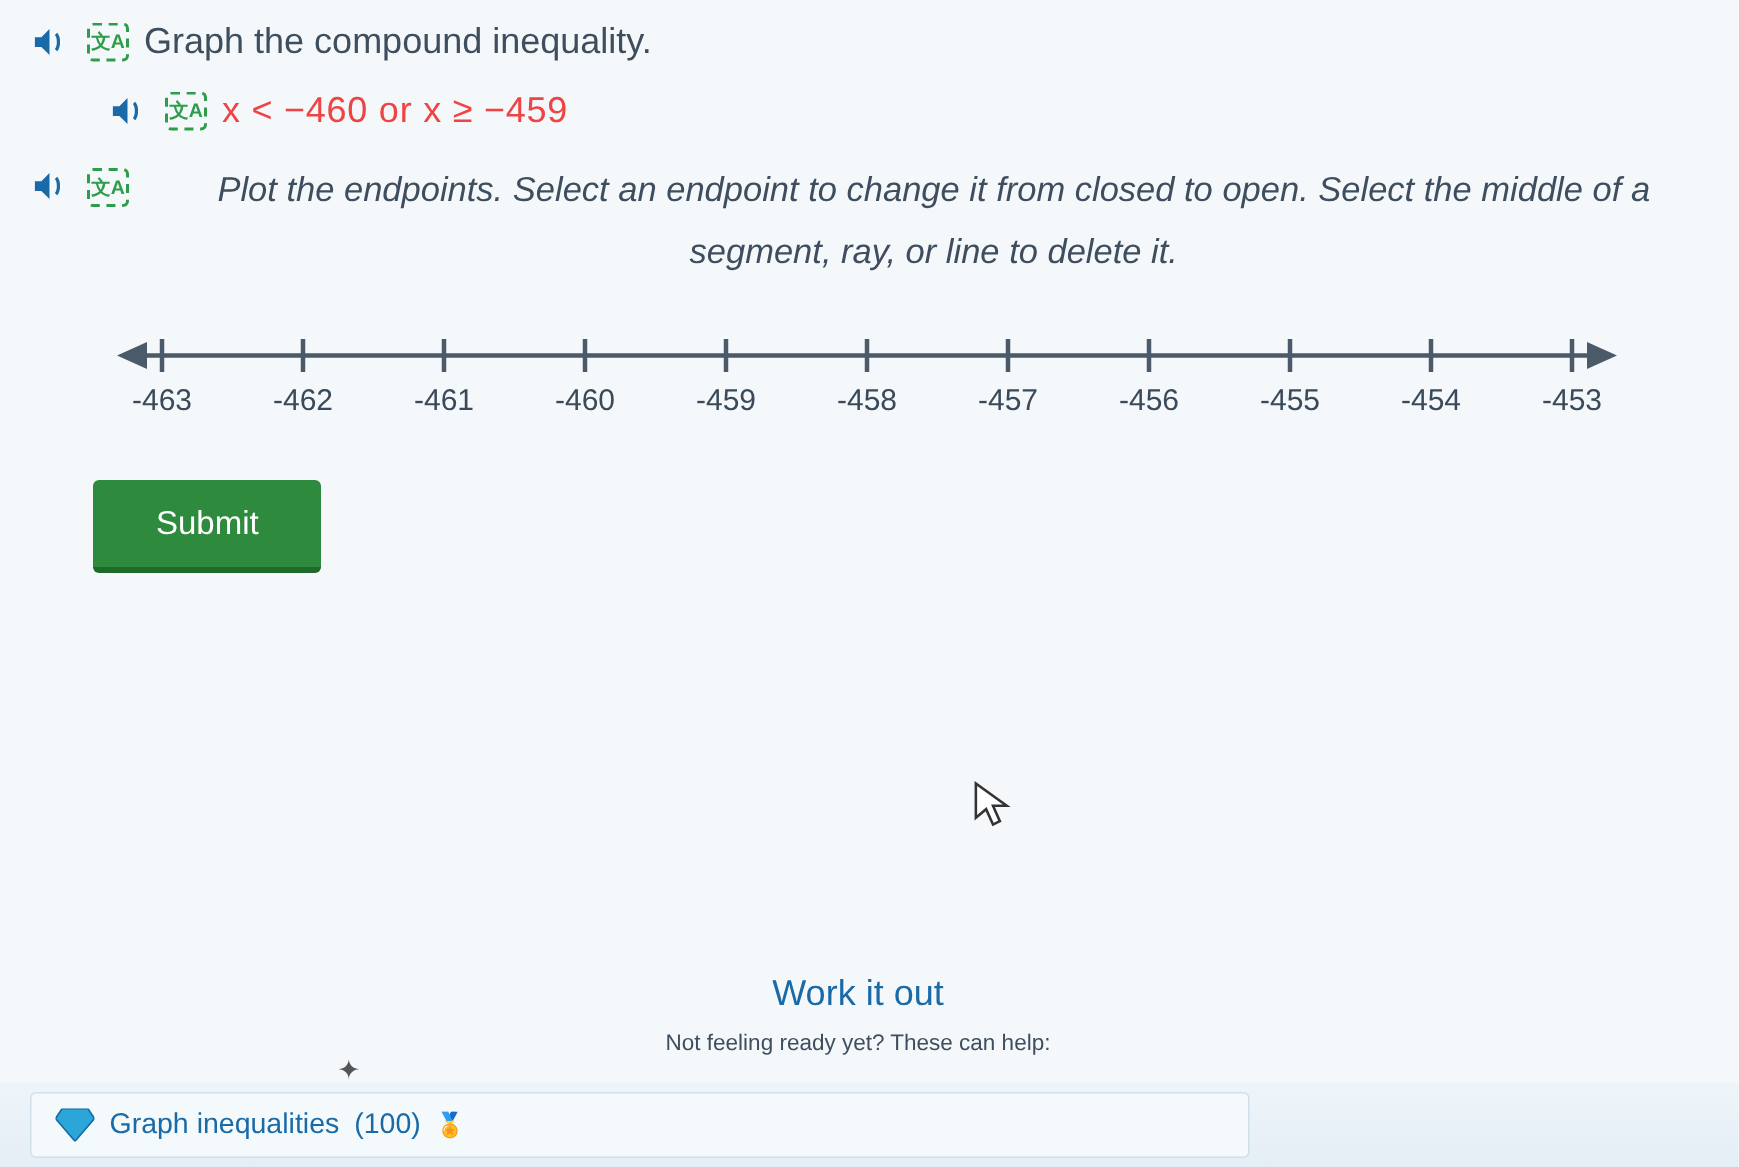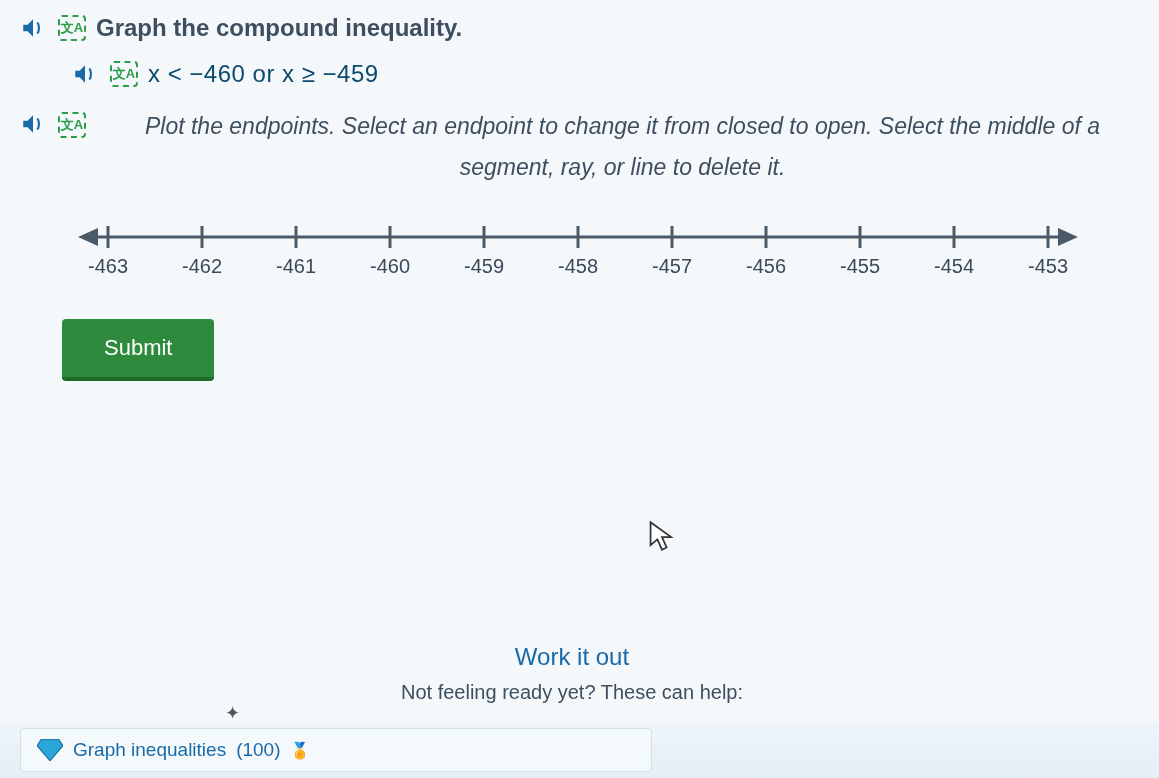--- a/index.html
+++ b/index.html
@@ -20,26 +20,26 @@
     align-items: center;
     gap: 10px;
     margin-bottom: 18px;
   }
   .row.instruct {
     align-items: flex-start;
     line-height: 1.8;
   }
   .title-text {
     font-size: 24px;
-    font-weight: bold;
+    font-weight: normal;
     color: #3e4e5e;
   }
   .ineq-text {
     font-size: 24px;
-    color: #0c4a6e;
+    color: #ef4444;
     letter-spacing: 0.5px;
   }
   .instructions {
     font-size: 23px;
     font-style: italic;
     color: #3e4e5e;
     font-weight: 500;
     text-align: center;
   }
   .speaker {
@@ -84,21 +84,21 @@
     left: 0; right: 15px;
     text-align: center;
   }
   .workit {
     font-size: 24px;
     color: #1a6aa8;
     font-weight: 500;
     margin-bottom: 10px;
   }
   .notready {
-    font-size: 20px;
+    font-size: 15px;
     color: #3e4e5e;
   }
   .bottom-bar {
     position: absolute;
     bottom: 0; left: 0; right: 0;
     height: 56px;
     background: linear-gradient(#eef5fa, #e4eef5);
     display: flex;
     align-items: center;
     padding: 0 20px;
@@ -109,21 +109,21 @@
     border: 1px solid #cfe0eb;
     border-radius: 4px;
     padding: 10px 16px;
     display: flex;
     align-items: center;
     gap: 10px;
     color: #1a6aa8;
     font-size: 19px;
     flex-shrink: 0;
   }
-  .rec-card.first { width: 632px; }
+  .rec-card.first { width: 813px; }
   .gem {
     width: 26px; height: 22px;
   }
   .medal { font-size: 16px; }
   .lesson-icon {
     width: 26px; height: 22px;
     background: #1a6aa8;
     border-radius: 3px;
     position: relative;
   }

